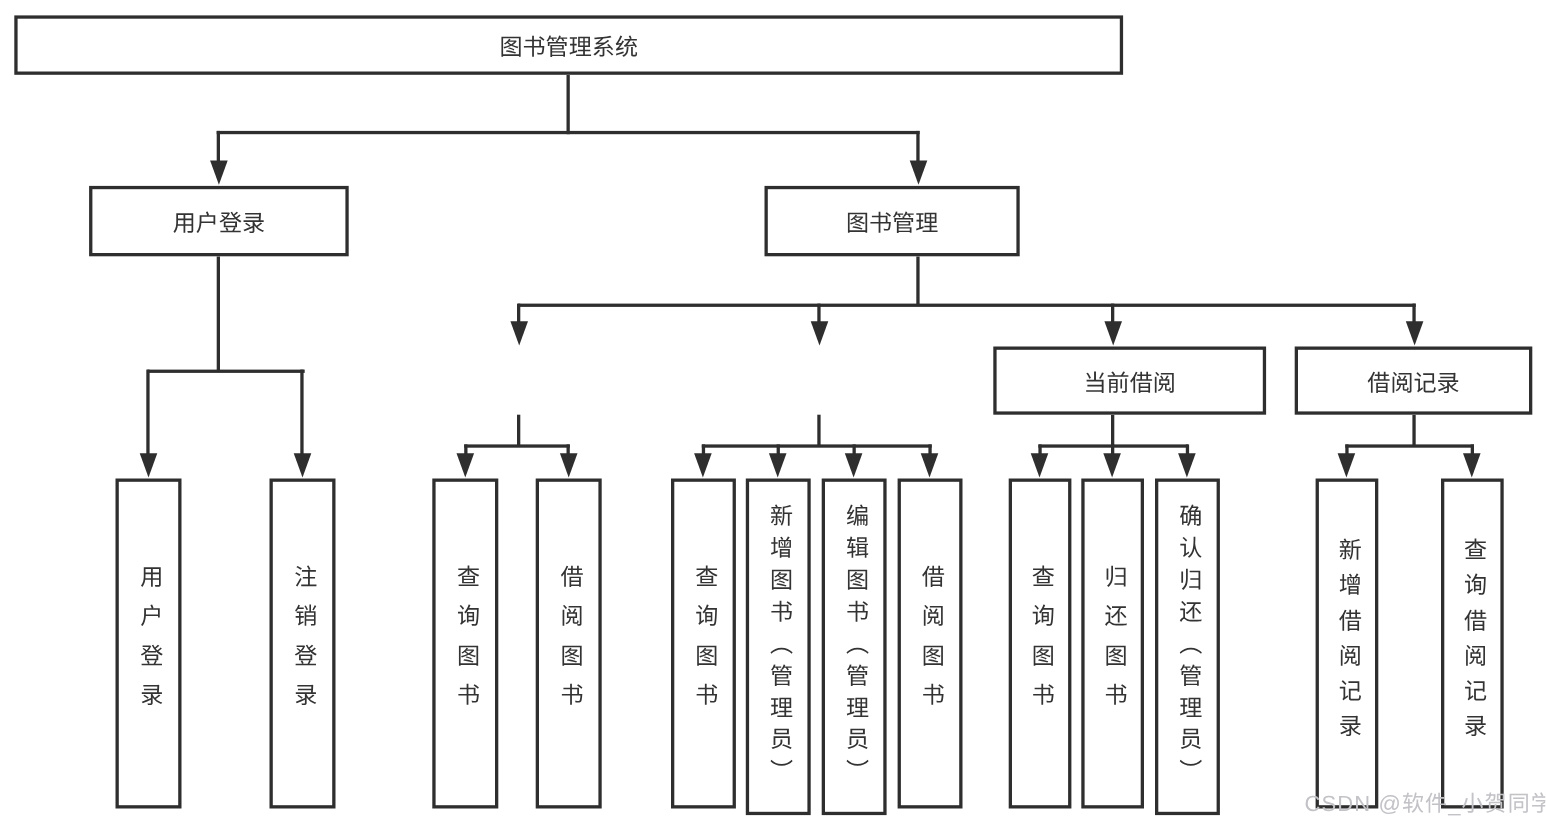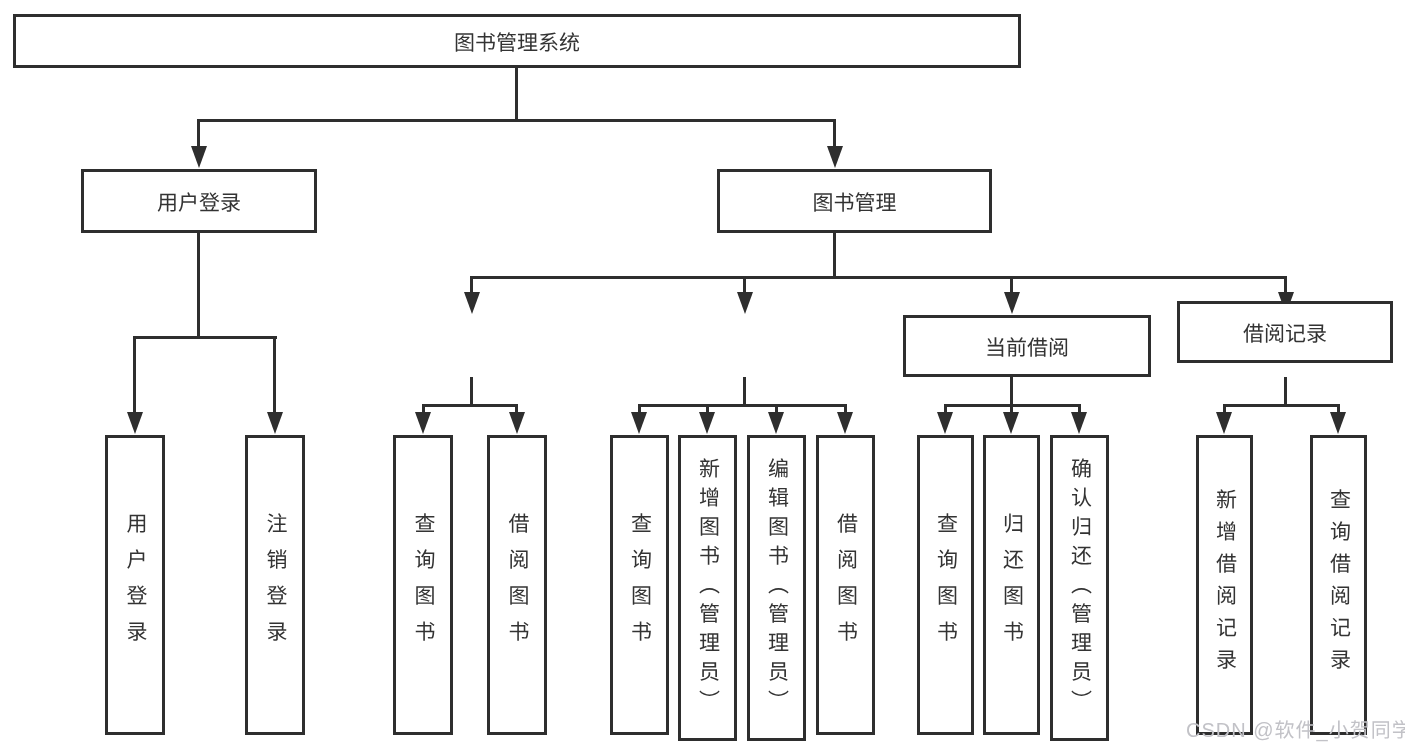--- a/index.html
+++ b/index.html
@@ -116,28 +116,28 @@
   <div class="vline" style="left:1337px;top:404px;height:12px"></div>
   <div class="arrow" style="left:1330px;top:412px"></div>
 
   <div class="node" style="left:13px;top:14px;width:1008px;height:54px">
     <span class="label">图书管理系统</span>
   </div>
 
   <div class="node" style="left:81px;top:169px;width:236px;height:64px">
     <span class="label">用户登录</span>
   </div>
-  <div class="node" style="left:717px;top:169px;width:275px;height:64px">
+  <div class="node" style="left:695px;top:169px;width:232px;height:64px">
     <span class="label">图书管理</span>
   </div>
 
   <div class="node" style="left:903px;top:315px;width:248px;height:62px">
     <span class="label">当前借阅</span>
   </div>
-  <div class="node" style="left:1177px;top:301px;width:216px;height:62px">
+  <div class="node" style="left:1177px;top:315px;width:216px;height:62px">
     <span class="label">借阅记录</span>
   </div>
 
   <div class="node leaf" style="left:105px;top:435px;width:60px;height:300px">
     <span class="label ls-wide">用户登录</span>
   </div>
   <div class="node leaf" style="left:245px;top:435px;width:60px;height:300px">
     <span class="label ls-wide">注销登录</span>
   </div>
 

